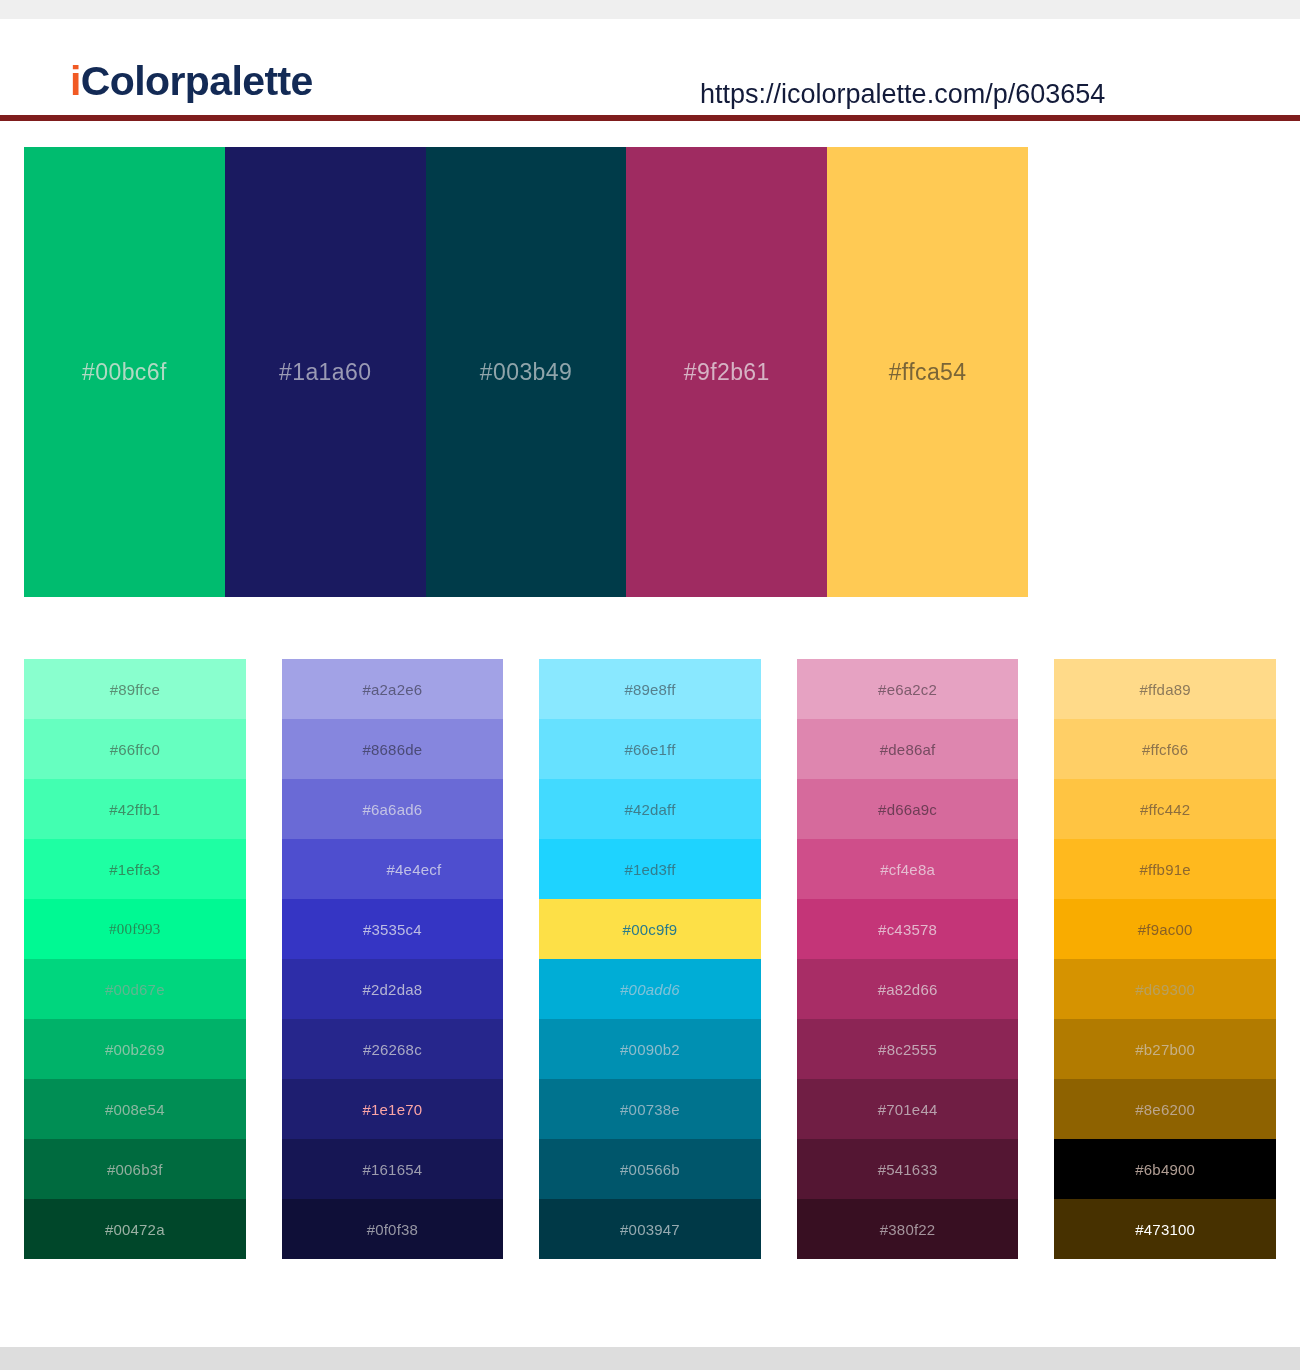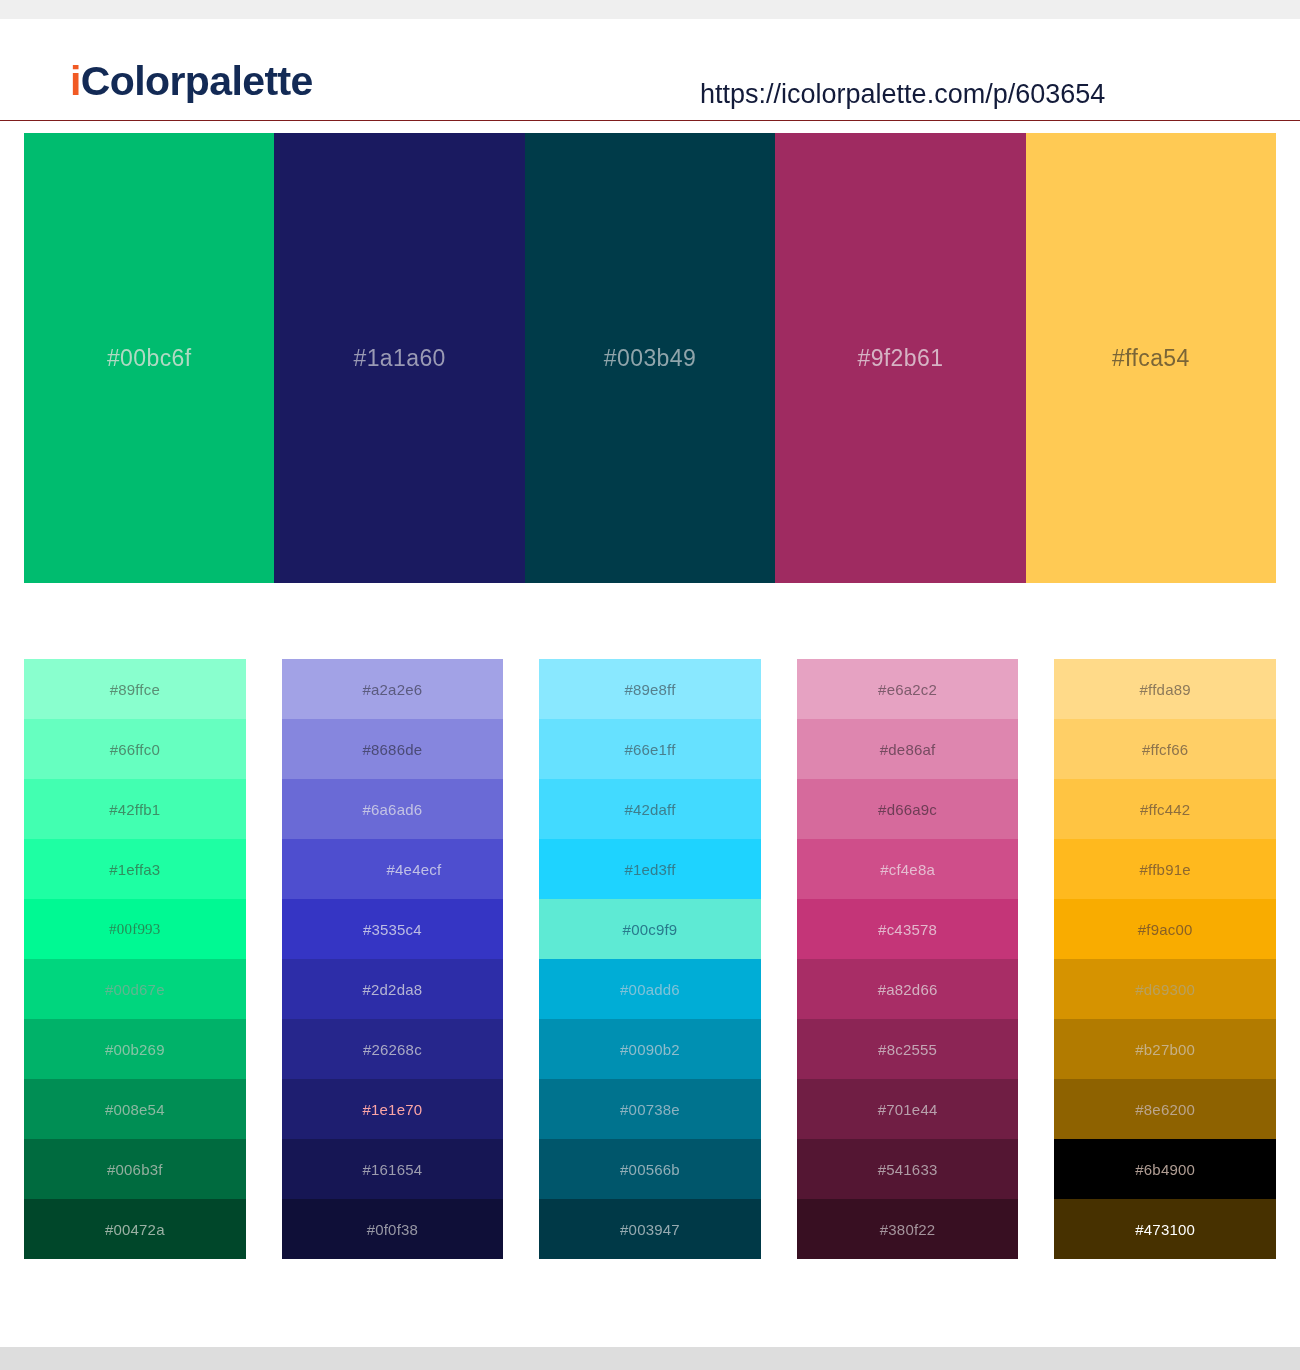--- a/index.html
+++ b/index.html
@@ -39,21 +39,21 @@
     background: #dddddd;
   }
   
   .header {
     position: absolute;
     left: 0;
     top: 19px;
     width: 1300px;
     height: 102px;
     background: #ffffff;
-    border-bottom: 1px solid #7f1d1d;
+    border-bottom: 6px solid #7f1d1d;
     box-sizing: border-box;
   }
   .logo {
     position: absolute;
     left: 70px;
     top: 42px;
     font-size: 41px;
     font-weight: bold;
     letter-spacing: -0.6px;
     line-height: 1;
@@ -71,22 +71,22 @@
     top: 62px;
     font-size: 27px;
     color: #131b3a;
     line-height: 1;
     white-space: nowrap;
   }
   
   .main-strip {
     position: absolute;
     left: 24px;
-    top: 133px;
-    width: 1252px;
+    top: 147px;
+    width: 1004px;
     height: 450px;
     display: flex;
   }
   .main-swatch {
     flex: 1 1 0;
     position: relative;
     display: flex;
     align-items: center;
     justify-content: center;
   }
@@ -227,25 +227,25 @@
         </div>
         <div class="shade-cell" style="background: rgb(102, 225, 255);">
           <span class="hexlabel" style="color: rgb(74, 127, 142);">#66e1ff</span>
         </div>
         <div class="shade-cell" style="background: rgb(66, 218, 255);">
           <span class="hexlabel" style="color: rgb(61, 126, 142);">#42daff</span>
         </div>
         <div class="shade-cell" style="background: rgb(30, 211, 255);">
           <span class="hexlabel" style="color: rgb(50, 125, 142);">#1ed3ff</span>
         </div>
-        <div class="shade-cell" style="background: #5eead4;">
+        <div class="shade-cell" style="background: #fde047;">
           <span class="hexlabel" style="color: rgb(40, 122, 140);">#00c9f9</span>
         </div>
         <div class="shade-cell" style="background: rgb(0, 173, 214);">
-          <span class="hexlabel" style="color: rgb(127, 194, 216);">#00add6</span>
+          <span class="hexlabel" style="color: rgb(127, 194, 216); font-style: italic;">#00add6</span>
         </div>
         <div class="shade-cell" style="background: rgb(0, 144, 178);">
           <span class="hexlabel" style="color: rgb(143, 188, 203);">#0090b2</span>
         </div>
         <div class="shade-cell" style="background: rgb(0, 115, 142);">
           <span class="hexlabel" style="color: rgb(139, 178, 192);">#00738e</span>
         </div>
         <div class="shade-cell" style="background: rgb(0, 86, 107);">
           <span class="hexlabel" style="color: rgb(145, 174, 183);">#00566b</span>
         </div>

